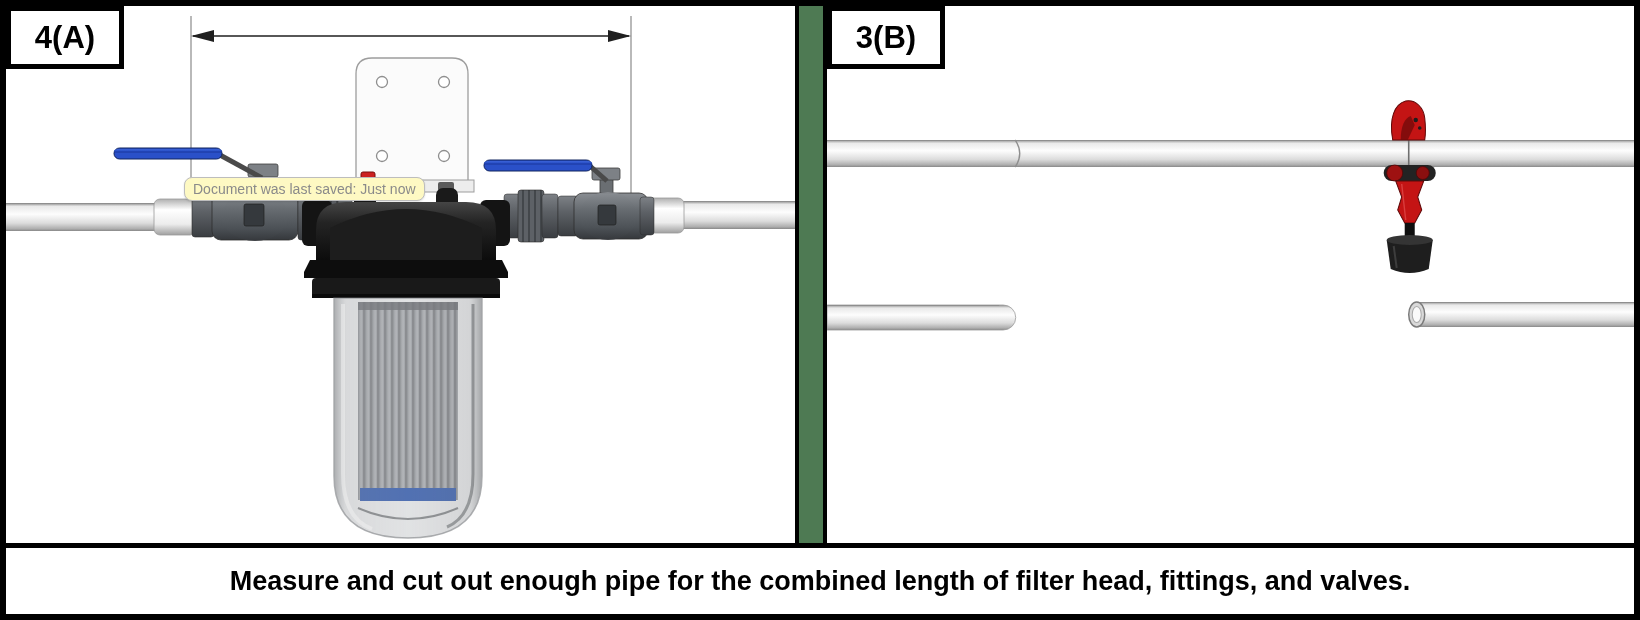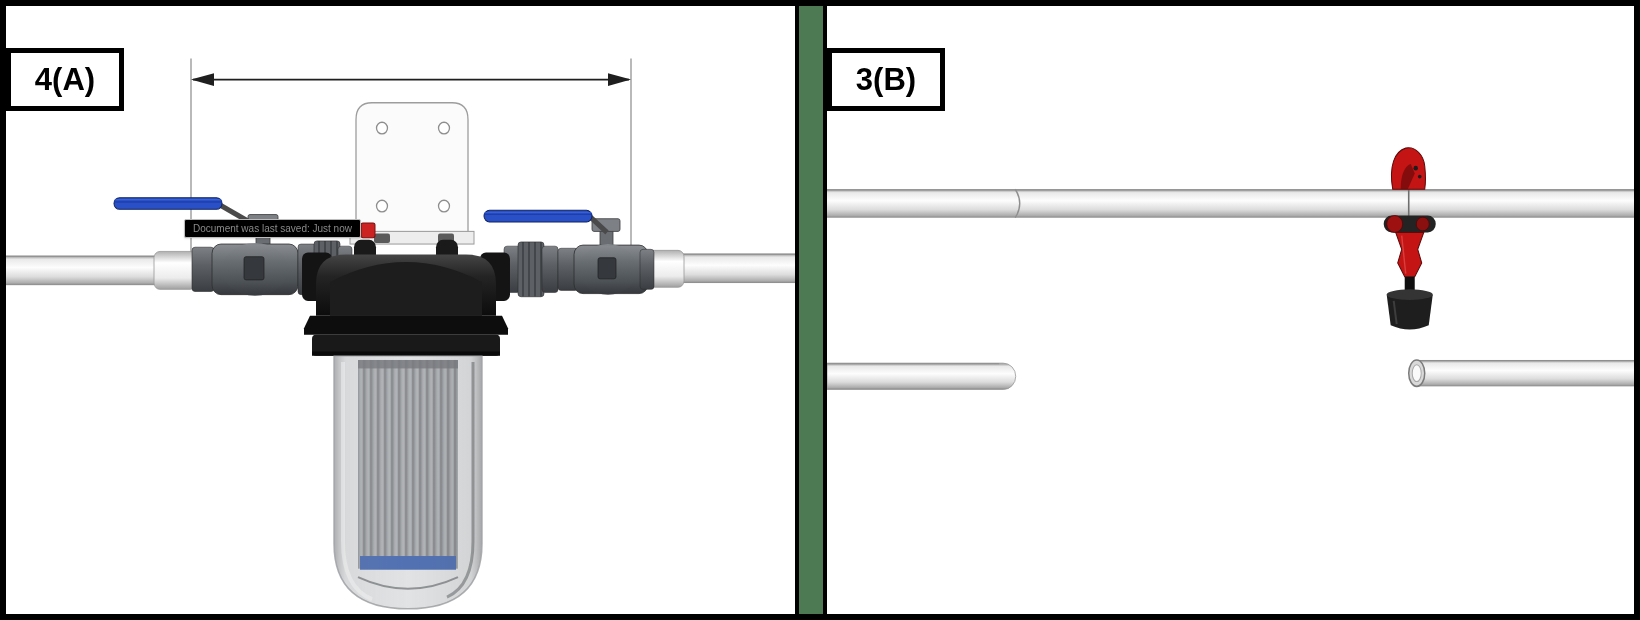--- a/index.html
+++ b/index.html
@@ -1,40 +1,40 @@
 <!DOCTYPE html>
 <html style="--divider-green: #4e7a53; --valve-handle-blue: #2a50c8; --cutter-red: #c41414; --relief-button-red: #cc2222; --cartridge-band-blue: #2d55a8;"><head>
 <meta charset="utf-8">
 <style>
   html,body{margin:0;padding:0;background:#fff;font-family:"Liberation Sans","DejaVu Sans",sans-serif;}
   .frame{
     width:1640px;height:620px;box-sizing:border-box;border:6px solid #000;
     display:flex;flex-direction:column;background:#fff;position:relative;overflow:hidden;
   }
   .panels{flex:1;display:flex;min-height:0;}
-  .panel{position:relative;background:#fff;overflow:hidden;margin-top:42px;}
+  .panel{position:relative;background:#fff;overflow:hidden;}
   .panel-left{width:789px;flex:0 0 789px;}
   .panel-right{flex:1;}
   .divider{
     width:32px;flex:0 0 32px;box-sizing:border-box;
     background:var(--divider-green,#4e7a53);
     border-left:4px solid #000;border-right:4px solid #000;
   }
   .panel svg{position:absolute;inset:0;width:100%;height:100%;display:block;}
   .label-box{
     position:absolute;top:0;left:0;z-index:5;
     background:#fff;border:5px solid #000;
     width:108px;height:53px;
     display:flex;align-items:center;justify-content:center;
     font-weight:bold;font-size:31px;color:#000;letter-spacing:0px;
   }
   .tooltip{
     position:absolute;left:178px;top:171px;z-index:6;
-    background:#000000;border:1px solid #bdbdbd;border-radius:2px;
-    padding:3px 8px;font-size:10px;color:#8a8a8a;white-space:nowrap;
+    background:#fef9c3;border:1px solid #bdbdbd;border-radius:8px;
+    padding:3px 8px;font-size:14px;color:#8a8a8a;white-space:nowrap;
     box-shadow:0 1px 2px rgba(0,0,0,0.12);
   }
   .caption-bar{
     flex:0 0 71px;box-sizing:border-box;border-top:5px solid #000;background:#fff;
     display:flex;align-items:center;justify-content:center;
   }
   .caption-text{
     font-weight:bold;font-size:27px;color:#000;text-align:center;
   }
 </style>
@@ -257,13 +257,16 @@
           <ellipse cx="589" cy="308.5" rx="4.5" ry="8" fill="#fafafa" stroke="#a9a9a9" stroke-width="1"></ellipse>
         </g>
       </svg>
 
       <div class="label-box">
         <span>3(B)</span>
       </div>
     </div>
   </div>
 
+  <div class="caption-bar">
+    <span class="caption-text">Measure and cut out enough pipe for the combined length of filter head, fittings, and valves.</span>
+  </div>
 </div>
 
 </body></html>

